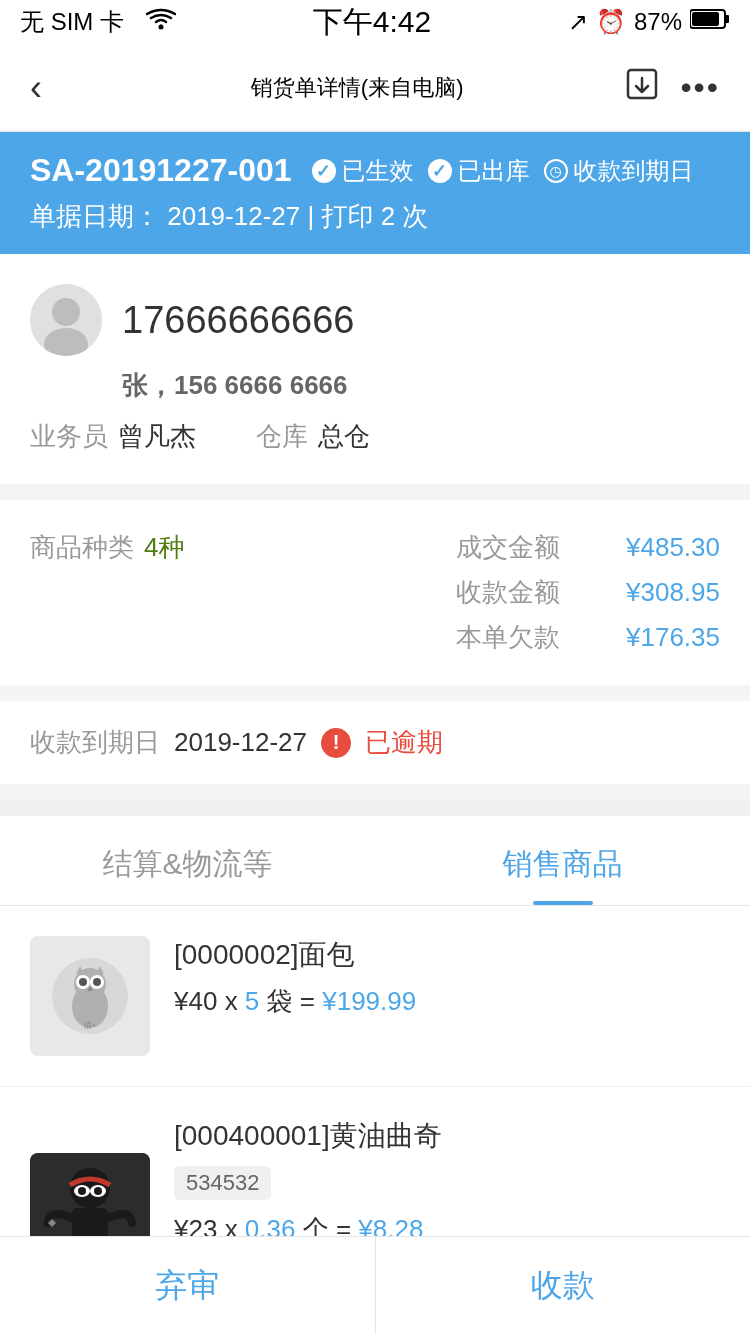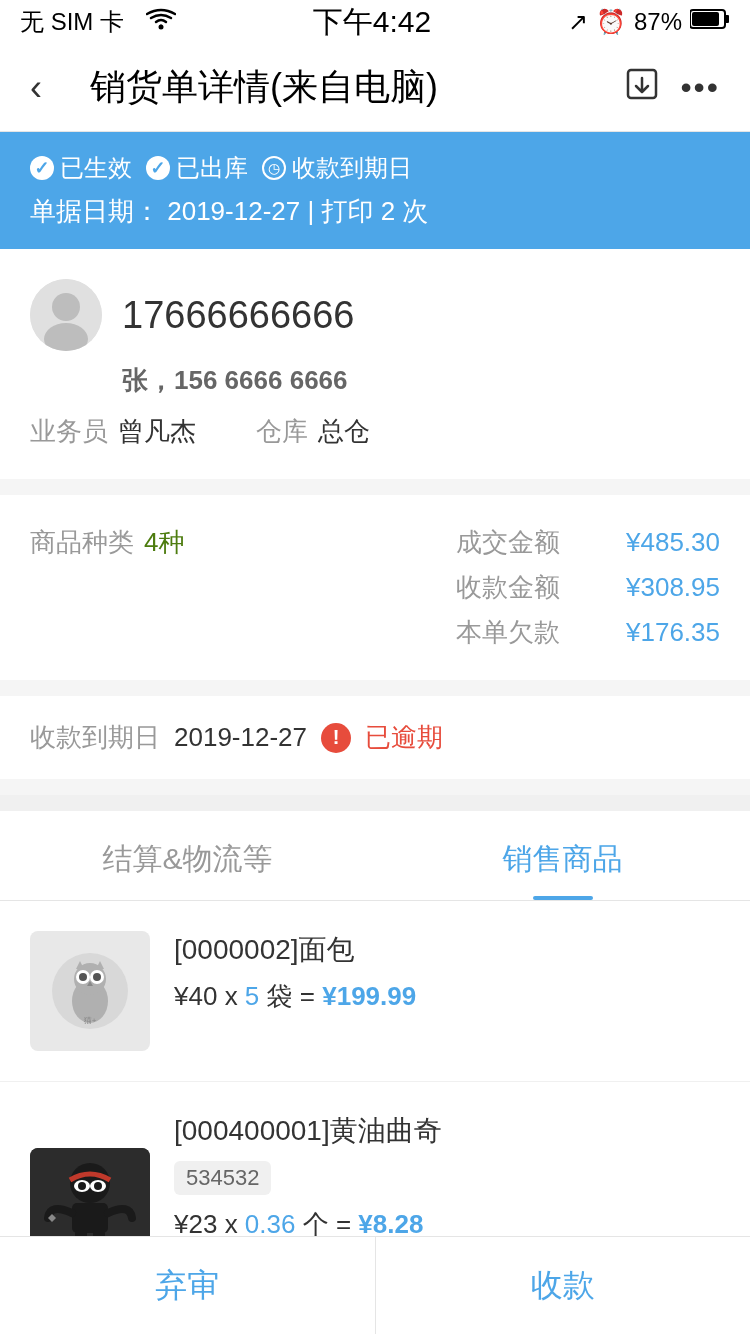--- a/index.html
+++ b/index.html
@@ -39,22 +39,22 @@
       position: relative;
     }
     .nav-back {
       font-size: 36px;
       color: #333;
       cursor: pointer;
       width: 60px;
     }
     .nav-title {
       flex: 1;
-      text-align: left;
-      font-size: 36px;
+      text-align: center;
+      font-size: 22px;
       font-weight: 500;
       color: #000;
     }
     .nav-right {
       display: flex;
       align-items: center;
       gap: 20px;
     }
     .nav-export-icon {
       font-size: 32px;
@@ -341,21 +341,21 @@
     }
     .product-price {
       font-size: 26px;
       color: #333;
     }
     .product-price .qty {
       color: #4da6e8;
     }
     .product-price .total {
       color: #4da6e8;
-      font-weight: 700;
+      font-weight: 400;
     }
 
     
     .bottom-bar {
       position: fixed;
       bottom: 0;
       width: 750px;
       height: 98px;
       background: #fff;
       border-top: 1px solid #e5e5e5;
@@ -417,20 +417,21 @@
         <rect x="4" y="4" width="28" height="28" rx="3" fill="none" stroke="#333" stroke-width="2.5"></rect>
         <path d="M18 12 L18 24 M12 20 L18 26 L24 20" stroke="#333" stroke-width="2.5" fill="none" stroke-linecap="round" stroke-linejoin="round"></path>
       </svg>
     </span>
     <span class="nav-more-icon" style="font-size:32px;letter-spacing:2px;color:#333">•••</span>
   </div>
 </div>
 
 <div class="order-banner">
   <div class="order-banner-top">
+    <span class="order-number">SA-20191227-001</span>
     <div class="order-status-badges">
       <div class="badge">
         <div class="badge-icon">✓</div>
         <span>已生效</span>
       </div>
       <div class="badge">
         <div class="badge-icon">✓</div>
         <span>已出库</span>
       </div>
       <div class="badge">

